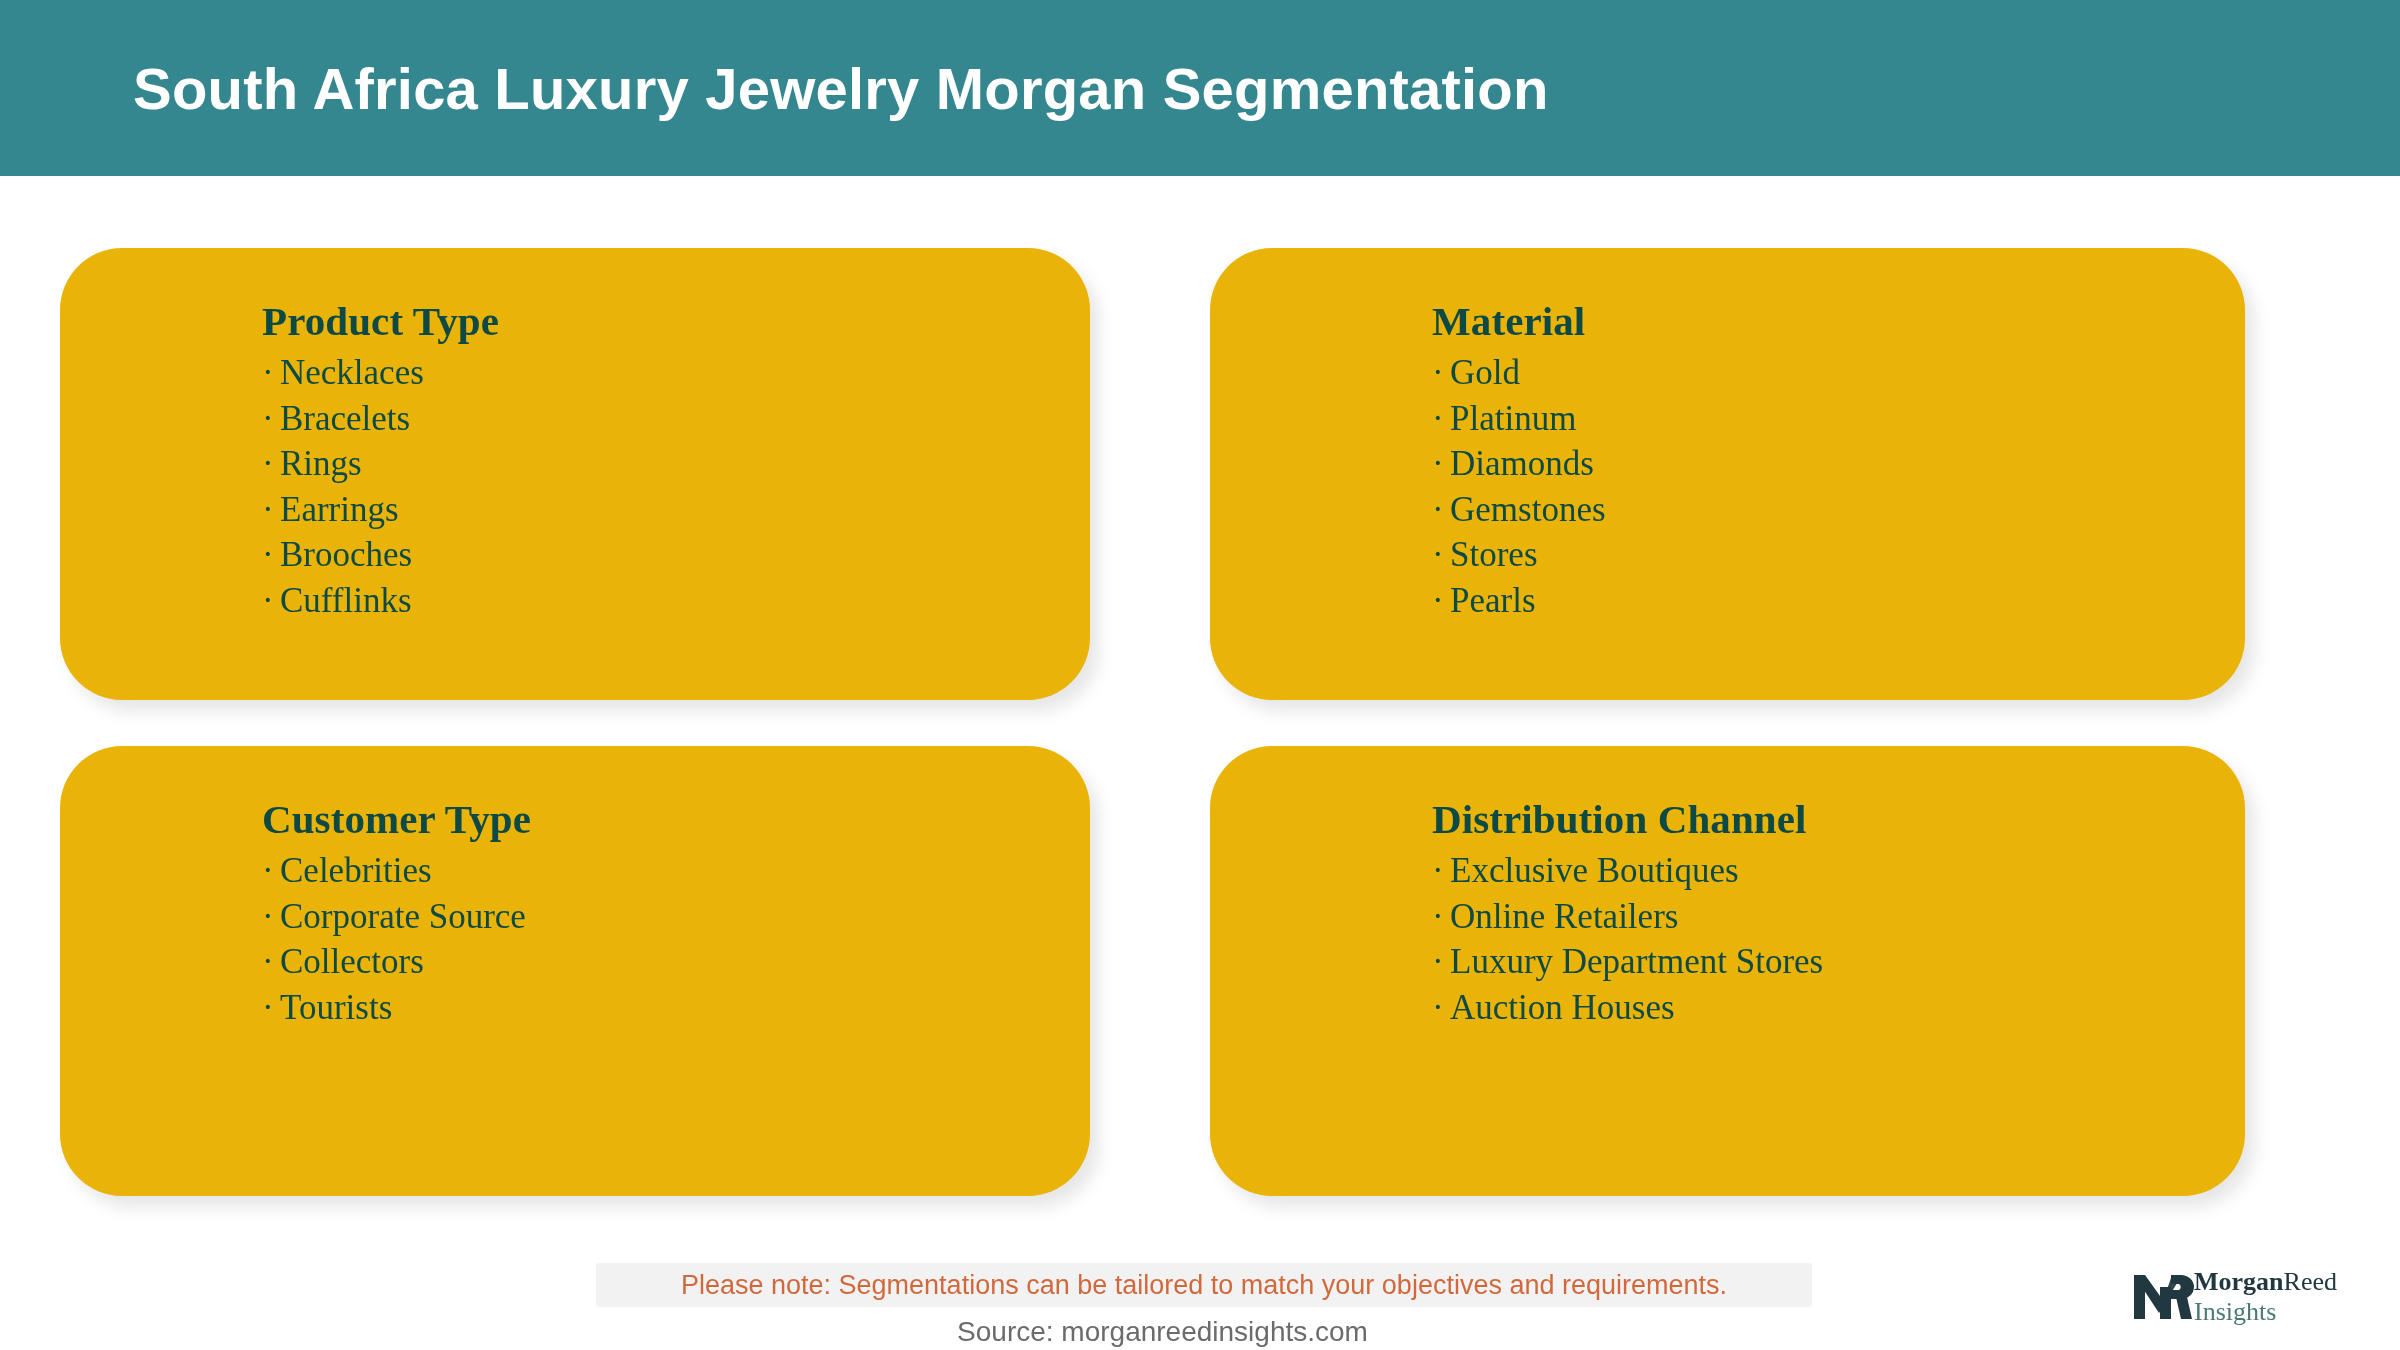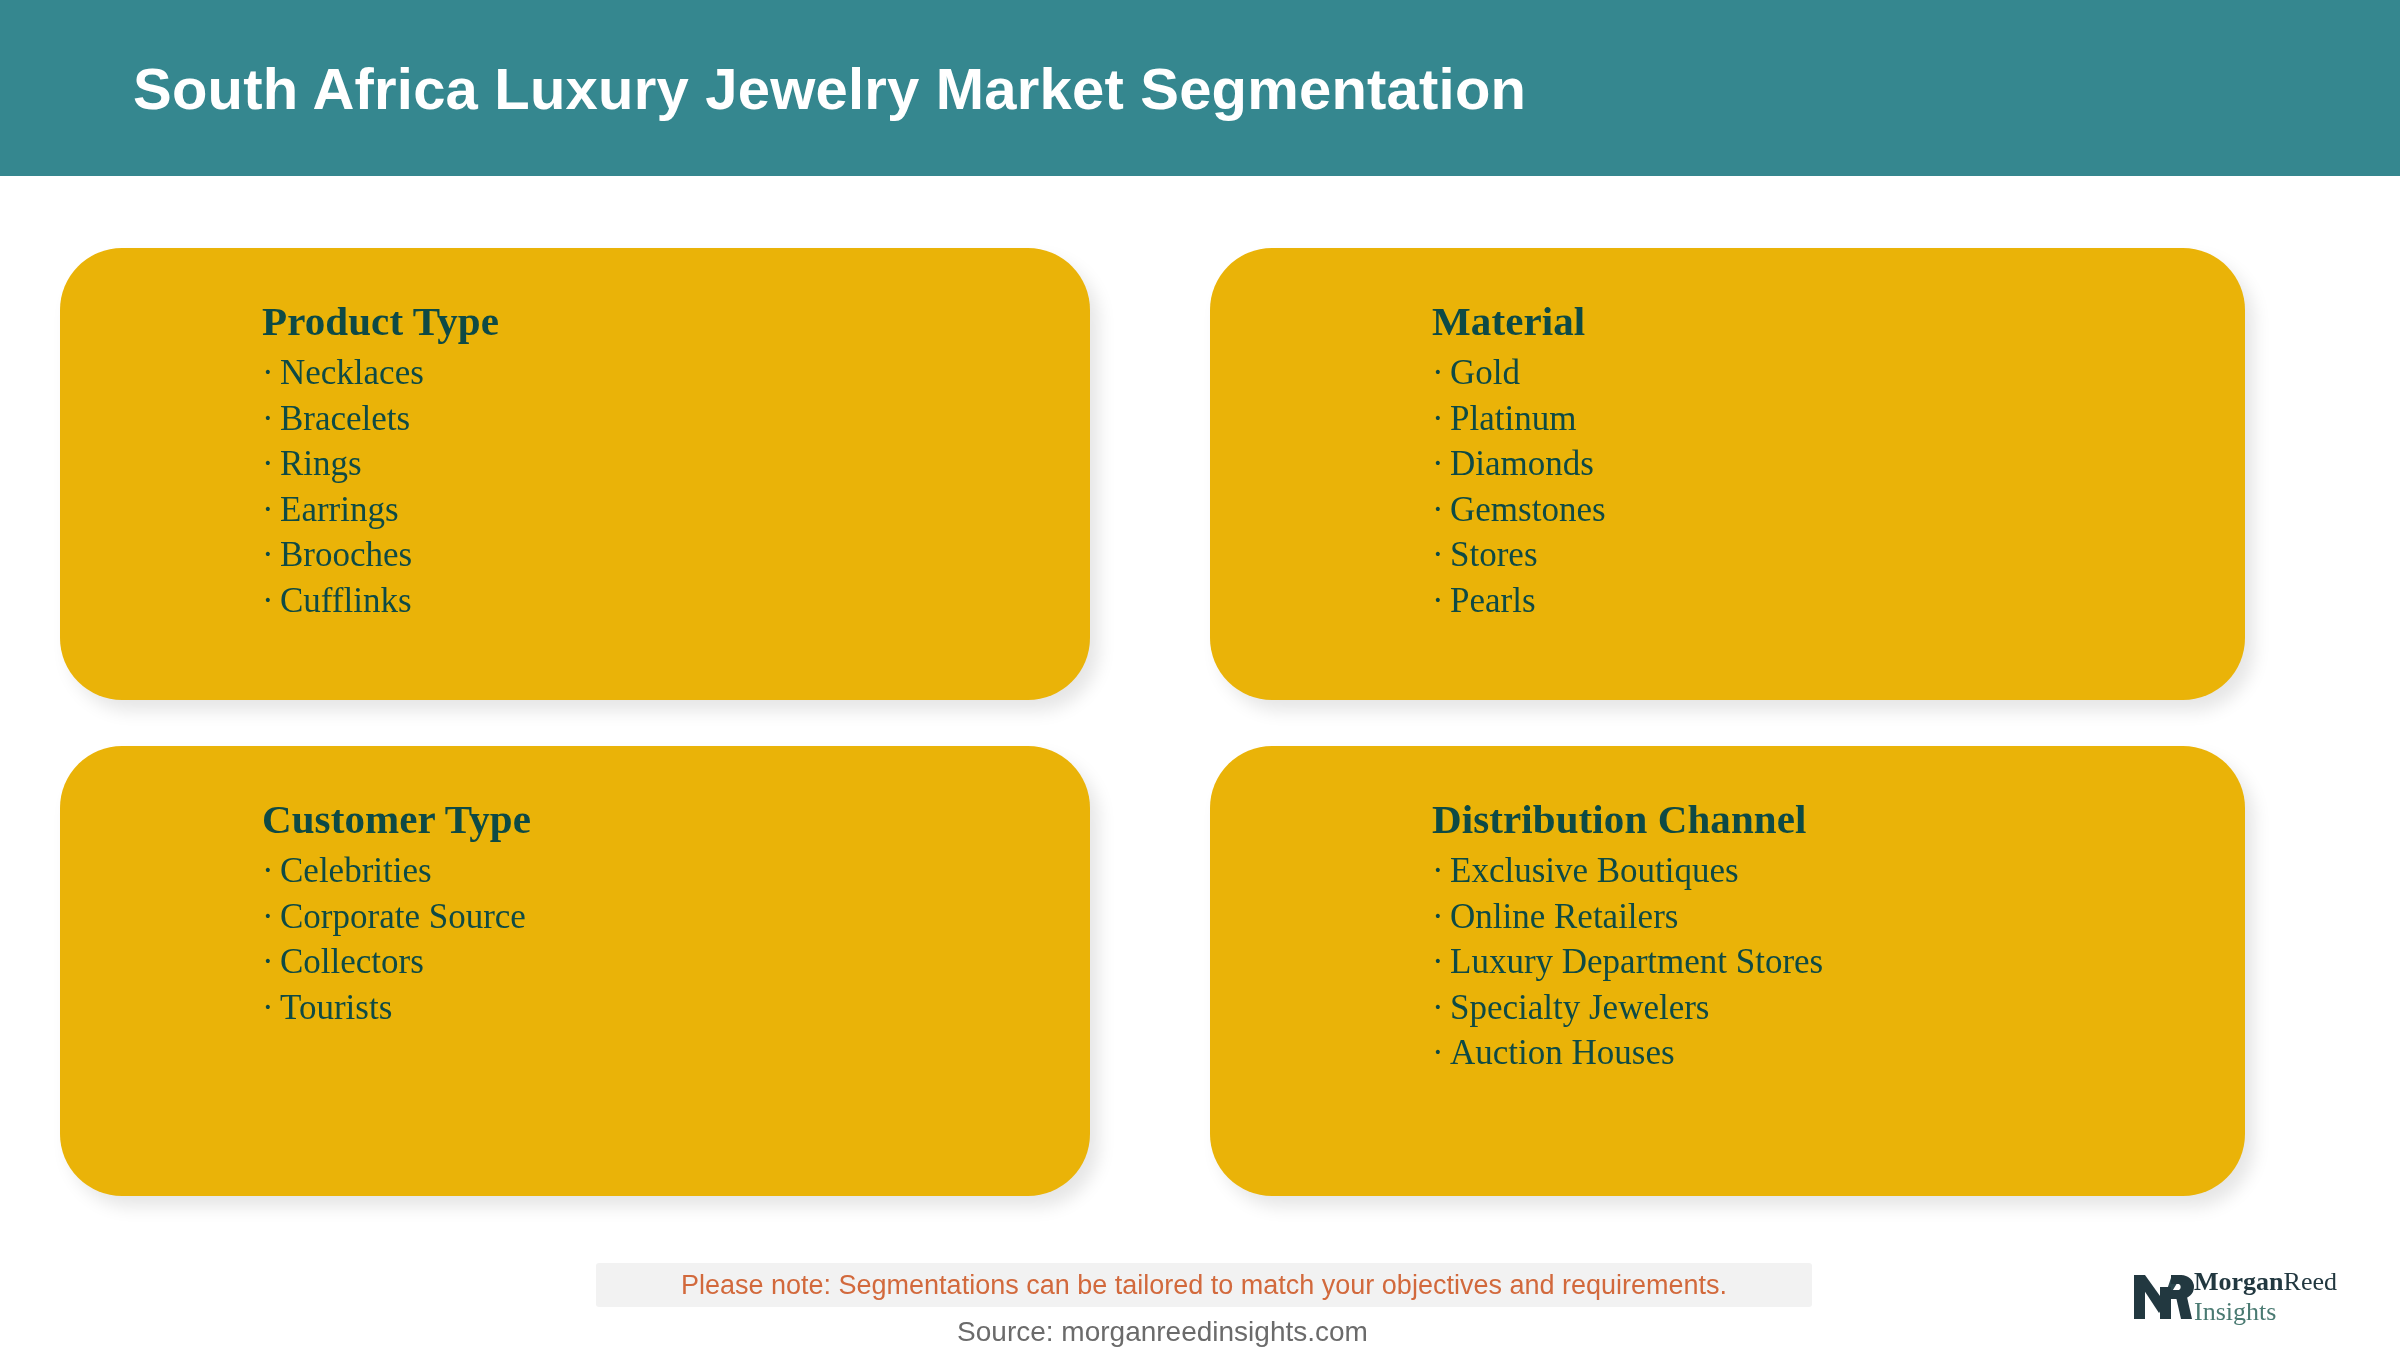--- a/index.html
+++ b/index.html
@@ -154,21 +154,21 @@
   .logo-line2 {
     font-size: 26px;
     color: #4a7a72;
     margin-top: 4px;
   }
 </style>
 </head>
 <body>
 
 <div class="header-band">
-  <h1 class="header-title">South Africa Luxury Jewelry Market Segmentation</h1>
+  <h1 class="header-title">South Africa Luxury Jewelry Morgan Segmentation</h1>
 </div>
 
 <div class="cards">
 
   <div class="card card-tl">
     <div class="card-inner">
       <h2 class="card-title">Product Type</h2>
       <ul class="card-list">
         <li><span class="bullet">·</span><span>Necklaces</span></li>
         <li><span class="bullet">·</span><span>Bracelets</span></li>
@@ -206,21 +206,20 @@
     </div>
   </div>
 
   <div class="card card-br">
     <div class="card-inner">
       <h2 class="card-title">Distribution Channel</h2>
       <ul class="card-list">
         <li><span class="bullet">·</span><span>Exclusive Boutiques</span></li>
         <li><span class="bullet">·</span><span>Online Retailers</span></li>
         <li><span class="bullet">·</span><span>Luxury Department Stores</span></li>
-        <li><span class="bullet">·</span><span>Specialty Jewelers</span></li>
         <li><span class="bullet">·</span><span>Auction Houses</span></li>
       </ul>
     </div>
   </div>
 
 </div>
 
 <div class="footer">
 
   <div class="note-pill">

